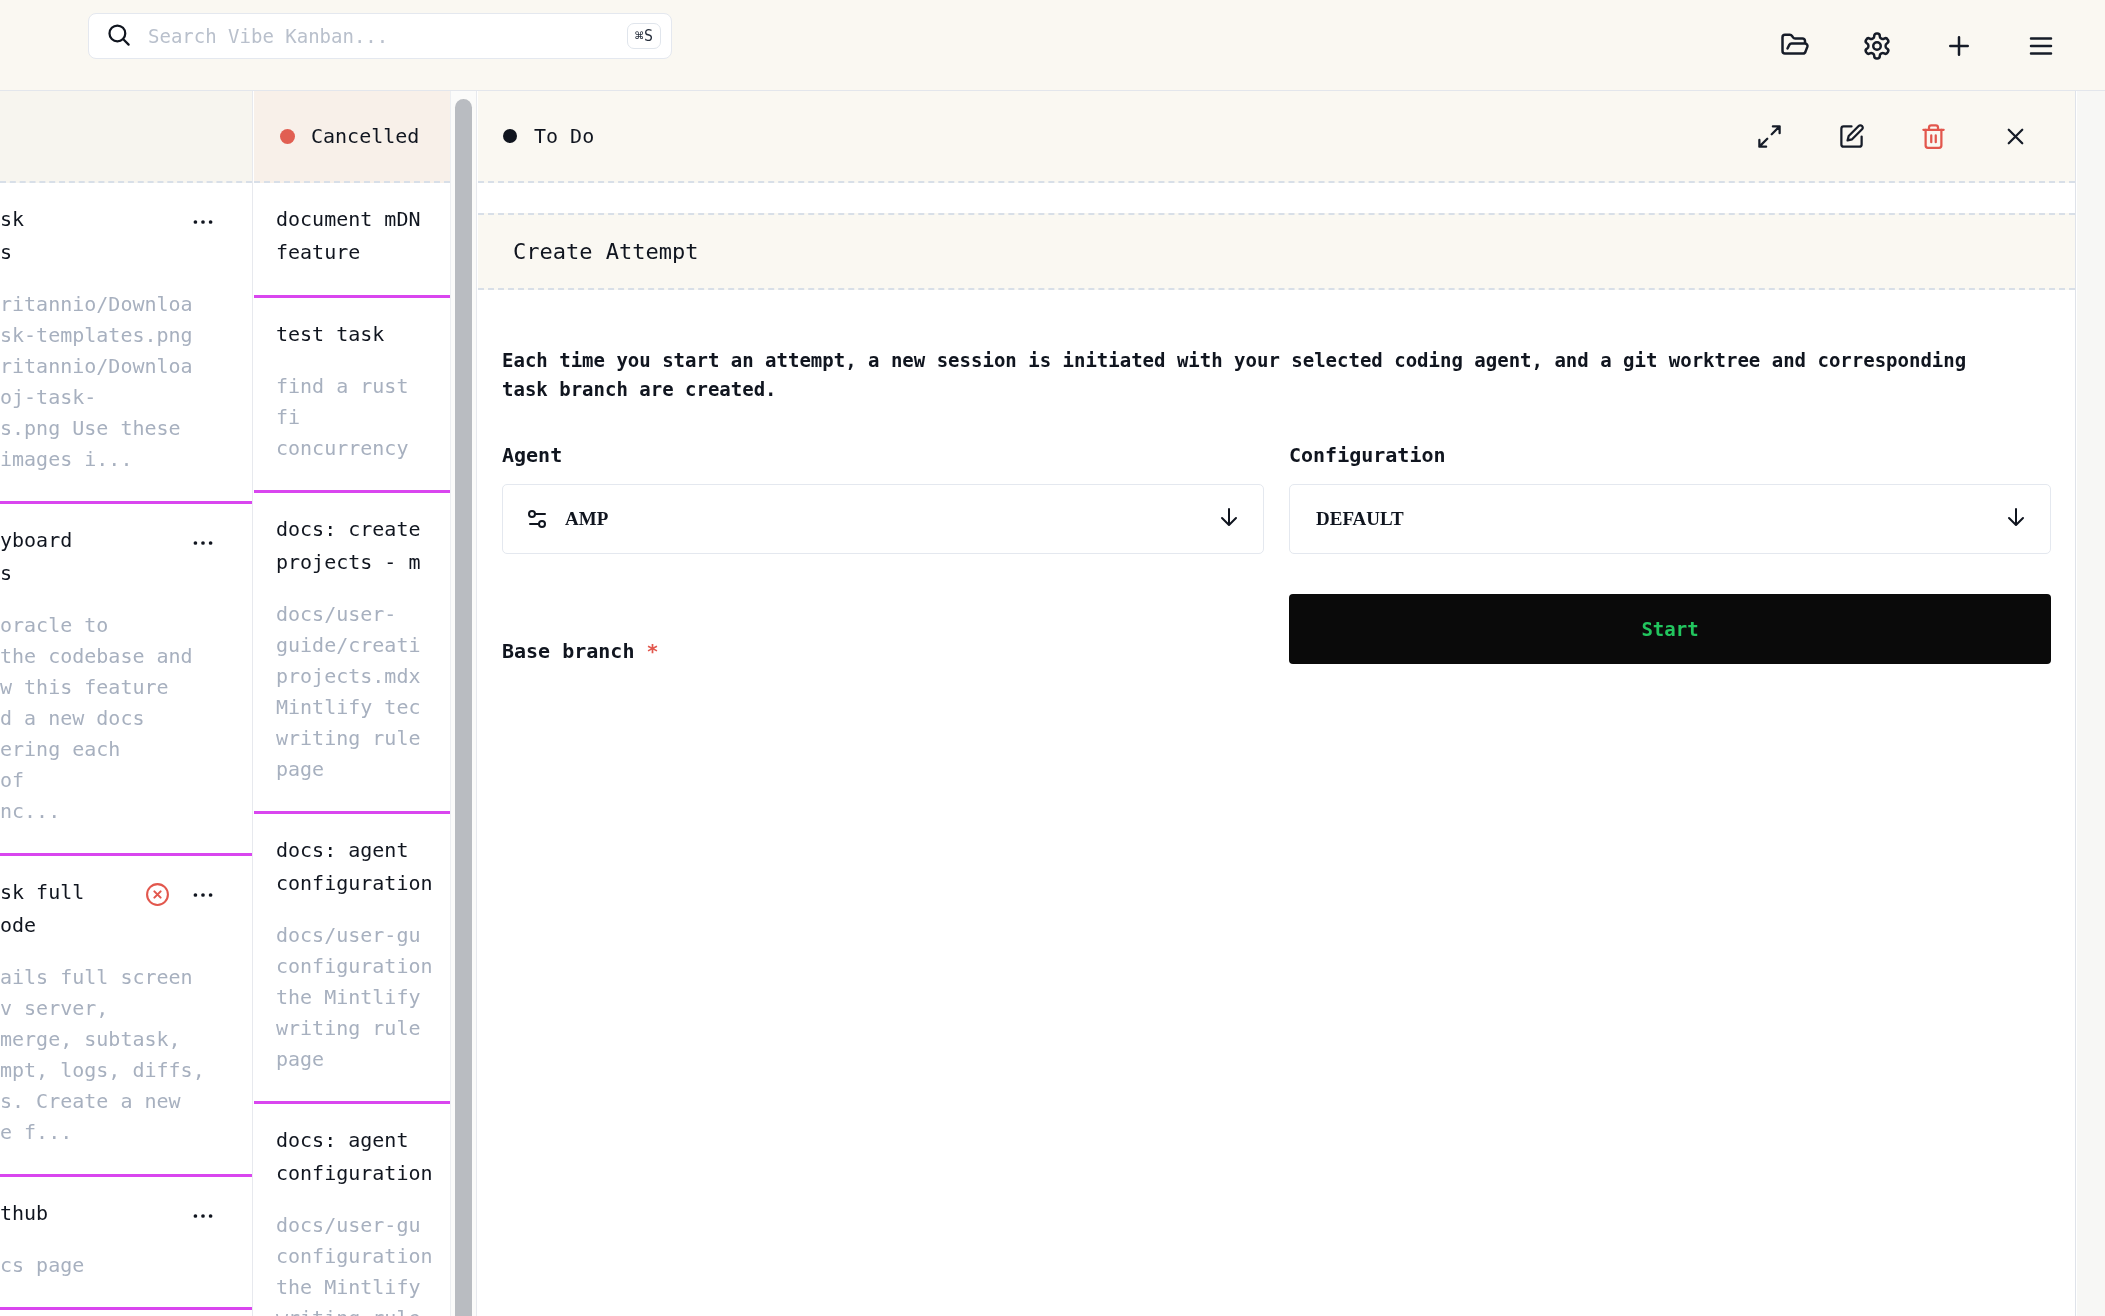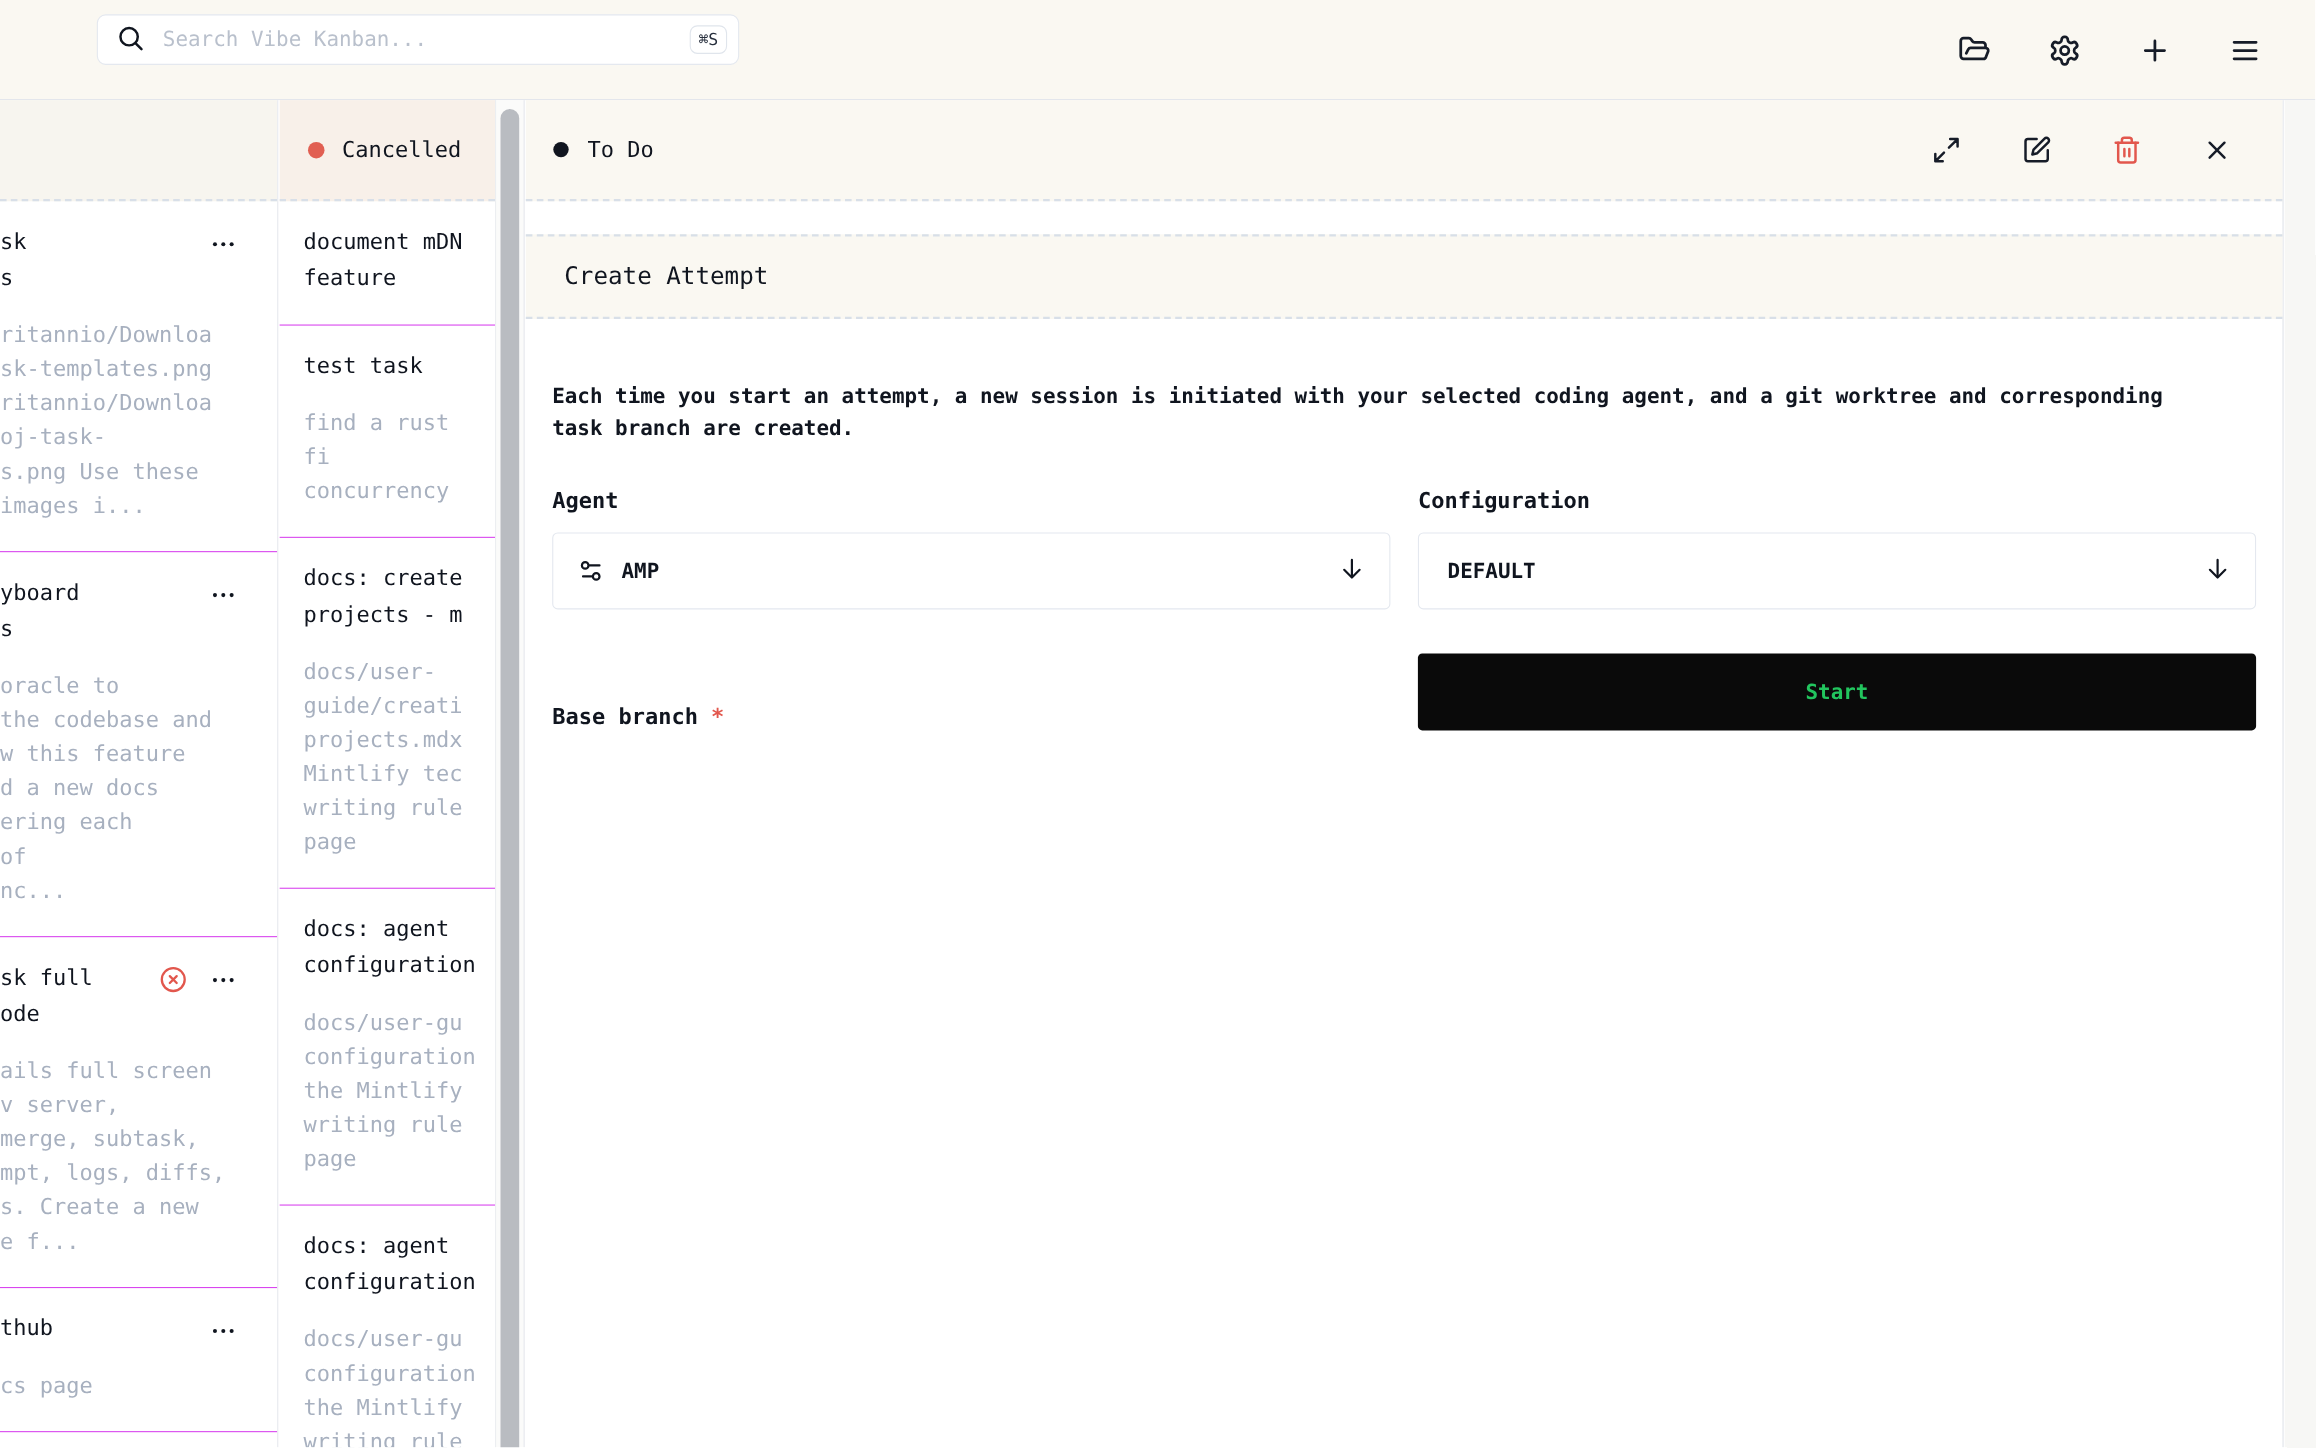--- a/index.html
+++ b/index.html
@@ -18,21 +18,21 @@
   .tb-icon svg{width:30px;height:30px;display:block;}
 
   
   .col{position:absolute;top:91px;bottom:0;background:#fff;box-sizing:border-box;overflow:hidden;}
   .col-left{left:0;width:253px;border-right:1px solid #e7e9ee;}
   .col-cancelled{left:254px;width:196px;}
   .col-header{height:92px;background:#f7f5ef;border-bottom:2px dashed #d8dfe8;display:flex;align-items:center;box-sizing:border-box;}
   .col-cancelled .col-header{background:#f8f0e9;padding-left:26px;}
   .dot{width:15px;height:15px;border-radius:50%;flex:0 0 auto;}
   .col-title{font-size:20px;font-weight:500;margin-left:16px;white-space:nowrap;}
-  .card{position:relative;padding:20px 6px 26px 0;border-bottom:1px solid #d946ef;cursor:pointer;box-sizing:border-box;}
+  .card{position:relative;padding:20px 6px 26px 0;border-bottom:3px solid #d946ef;cursor:pointer;box-sizing:border-box;}
   .col-cancelled .card{padding-left:22px;}
   .card-title{font-size:20px;line-height:33px;white-space:pre-line;color:#10151f;}
   .card-desc{margin-top:20px;font-size:20px;line-height:31px;white-space:pre-line;color:#a7b0bf;}
   .card-desc:empty{display:none;margin:0;}
   .card-menu{position:absolute;top:26px;right:36px;color:#10151f;}
   .card-menu svg{width:26px;height:26px;display:block;}
   .card-status{position:absolute;top:26px;right:82px;color:#e2574d;}
   .card-status svg{width:25px;height:25px;display:block;}
 
   
@@ -58,21 +58,21 @@
 
   .attempt-body{padding:56px 24px 0 24px;}
   .intro{margin:0;font-size:19px;line-height:29px;font-weight:700;white-space:pre-line;}
   .fields-row{display:grid;grid-template-columns:1fr 1fr;column-gap:25px;}
   .row1{margin-top:38px;}
   .row2{margin-top:40px;align-items:end;}
   .field-label{font-size:20px;font-weight:700;line-height:26px;display:flex;gap:12px;}
   .req{color:#e2574d;}
   .select{margin-top:16px;height:70px;border:1px solid #e4e8ef;border-radius:5px;background:#fff;display:flex;align-items:center;padding:0 22px;box-sizing:border-box;cursor:pointer;}
   .select svg{width:24px;height:24px;flex:0 0 auto;}
-  .select .val{font-size:19px;font-weight:700;margin-left:16px;}
+  .select .val{font-size:19px;font-weight:700;margin-left:16px;font-family:Liberation Serif, serif;}
   .select.no-icon .val{margin-left:4px;}
   .select .arrow{margin-left:auto;color:#10151f;}
   .start-btn{height:70px;width:100%;background:#0a0a0a;color:#22c55e;border:none;border-radius:4px;font-family:inherit;font-size:19px;font-weight:700;cursor:pointer;}
 </style>
 </head>
 <body>
 
 <div class="stage">
 
   <div class="topbar">

